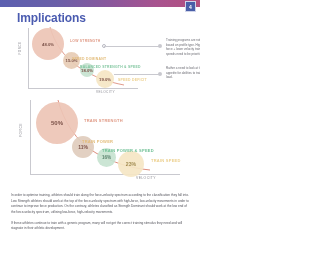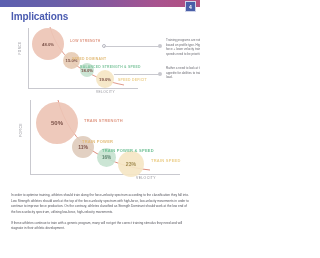--- a/index.html
+++ b/index.html
@@ -21,22 +21,22 @@
     width: 11px; height: 11px;
     background: #4a5fa8;
     border: 1px solid #cfd4ea;
     color: #ffffff;
     font-size: 5px; line-height: 11px; text-align: center;
     font-weight: bold;
   }
 
   
   .title {
-    position: absolute; left: 11px; top: 11px;
-    font-size: 10px; font-weight: bold; color: #4a5bb0;
+    position: absolute; left: 17px; top: 11px;
+    font-size: 12px; font-weight: bold; color: #4a5bb0;
     letter-spacing: -0.1px;
   }
 
   
   .chart1 { position: absolute; left: 18px; top: 26px; width: 172px; height: 68px; }
   .c1-yaxis {
     position: absolute; left: 10px; top: 2px; width: 1px; height: 60px;
     background: #c9c9cf;
   }
   .c1-ylabel {

